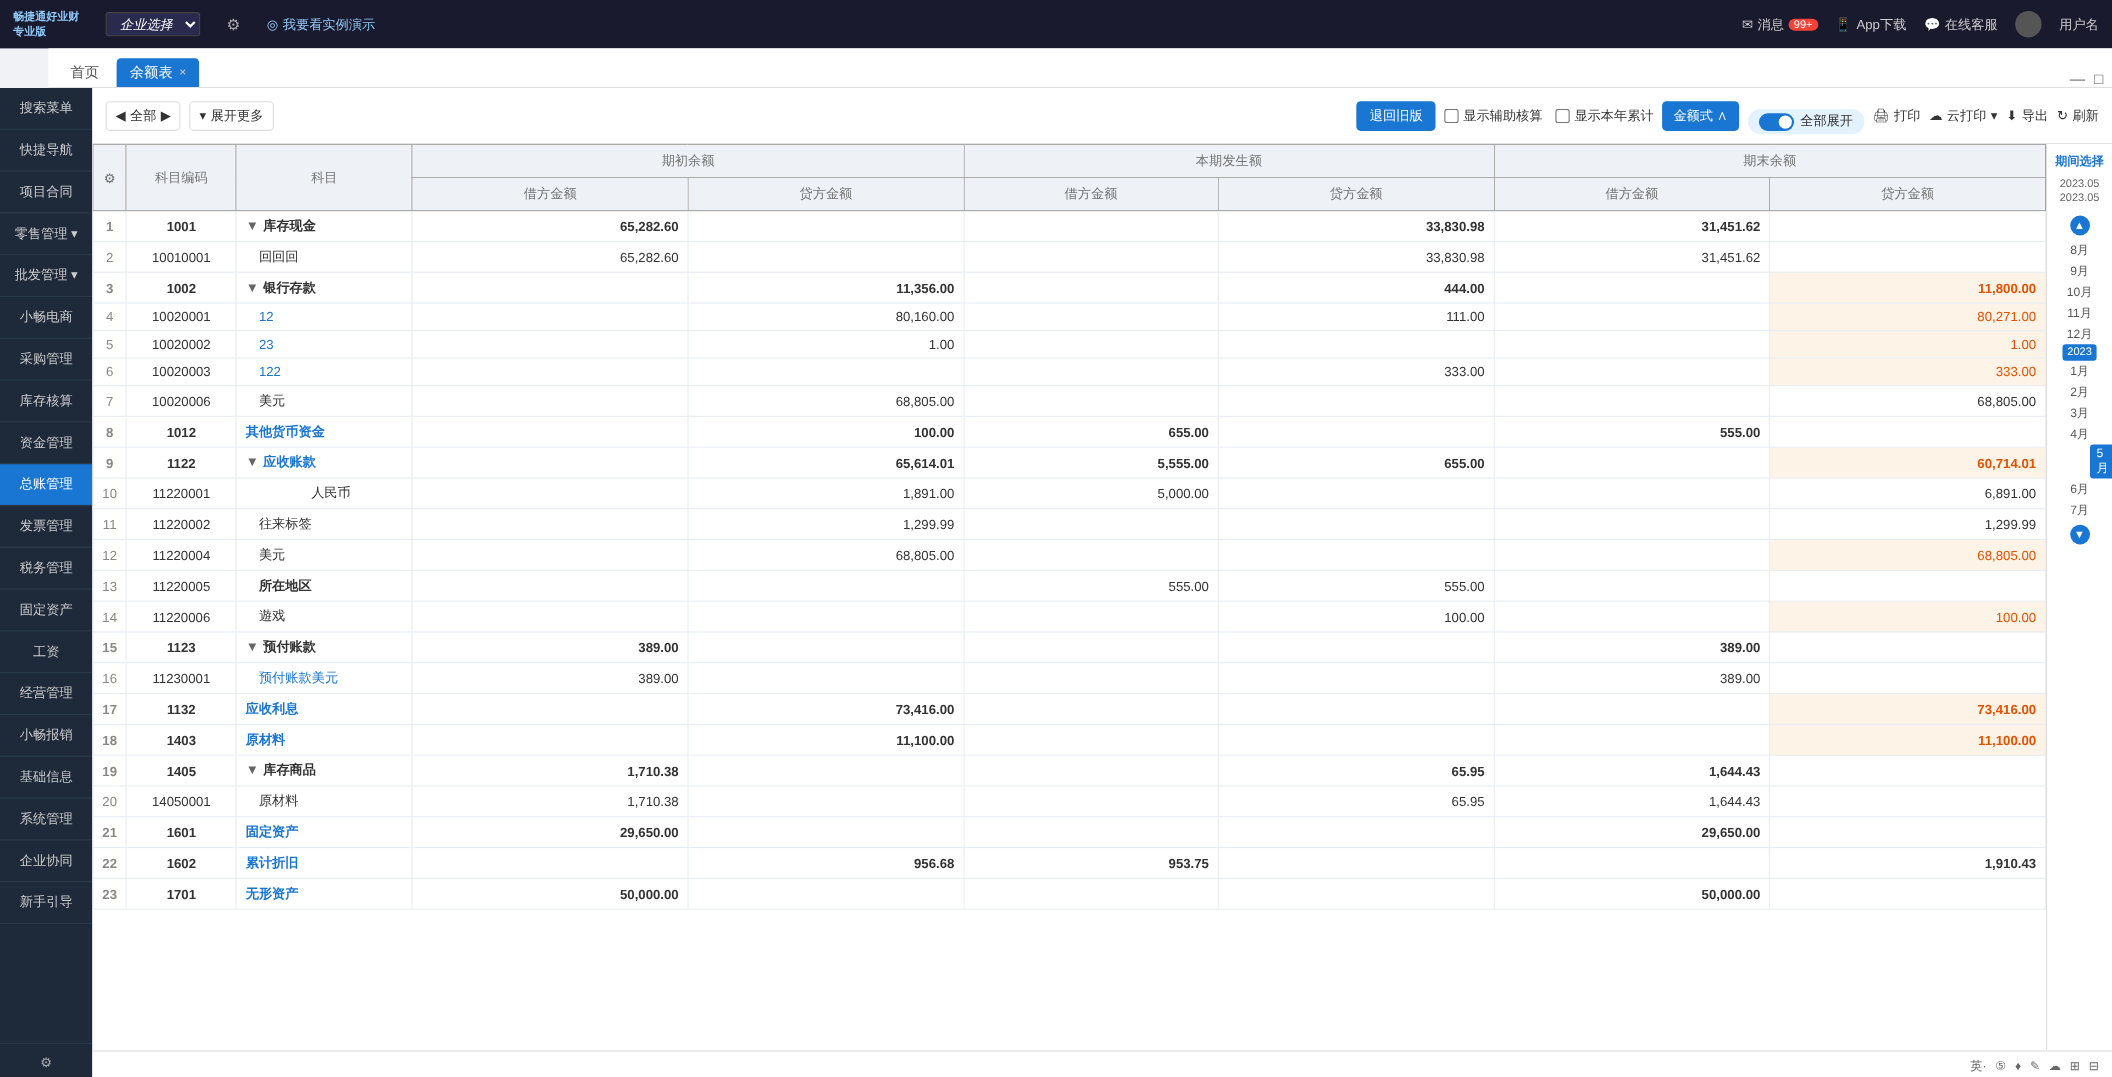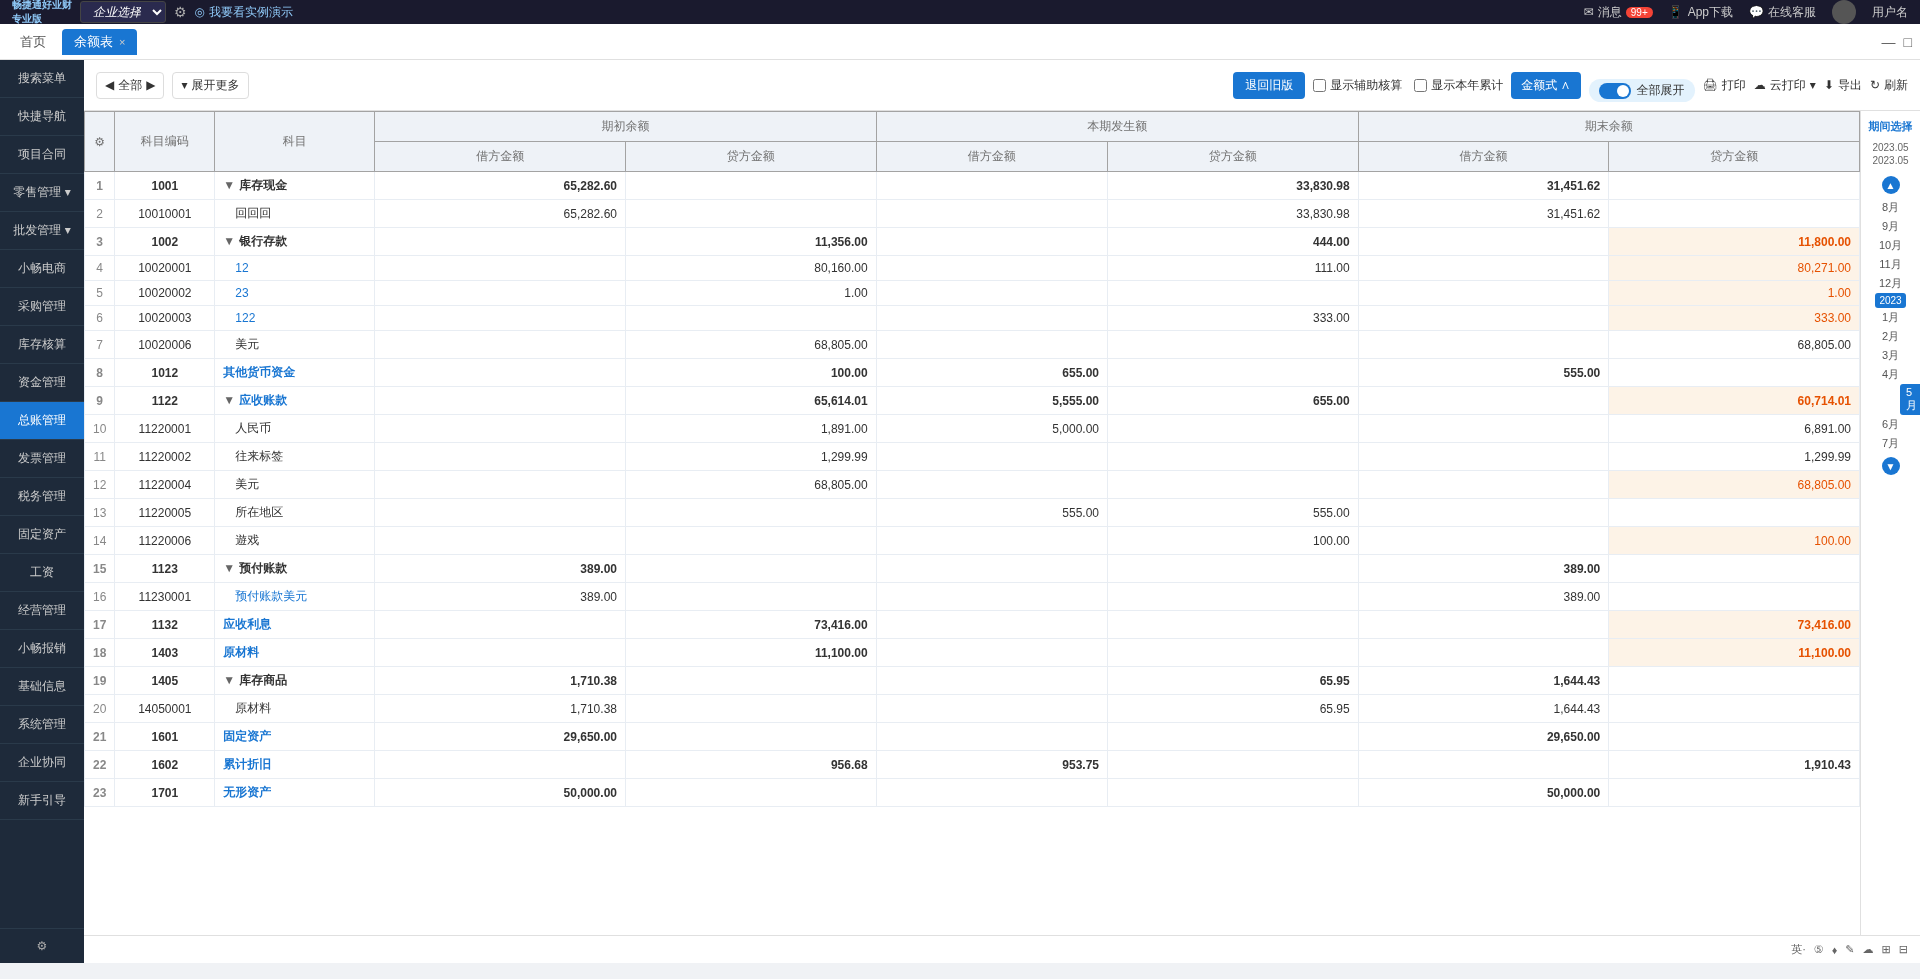--- a/index.html
+++ b/index.html
@@ -1,31 +1,31 @@
 <!DOCTYPE html>
 <html><head>
   <meta charset="utf-8">
   <style>
     * { box-sizing: border-box; margin: 0; padding: 0; }
     body { font-family: 'Microsoft YaHei', Arial, sans-serif; font-size: 12px; background: #f0f2f5; color: #333; overflow: hidden; height: 979px; width: 1920px; }
 
     
-    .top-bar { height: 24px; background: #1a1a2e; display: flex; align-items: center; padding: 0 12px; gap: 8px; color: #fff; }
+    .top-bar { height: 44px; background: #1a1a2e; display: flex; align-items: center; padding: 0 12px; gap: 24px; color: #fff; }
     .top-bar-logo { font-size: 13px; color: #4fc3f7; font-weight: bold; }
     .top-bar-logo span { font-size: 10px; color: #90caf9; display: block; }
     .top-bar-selector { background: #2a2a4e; border: 1px solid #444; color: #fff; padding: 2px 8px; border-radius: 3px; font-size: 12px; cursor: pointer; font-style: italic; }
     .top-bar-gear { color: #aaa; cursor: pointer; font-size: 14px; }
     .top-bar-demo { display: flex; align-items: center; gap: 4px; color: #90caf9; cursor: pointer; font-size: 12px; }
     .top-bar-right { margin-left: auto; display: flex; align-items: center; gap: 16px; }
     .top-bar-btn { display: flex; align-items: center; gap: 4px; color: #ccc; cursor: pointer; font-size: 12px; }
     .badge { background: #f44336; color: #fff; border-radius: 10px; padding: 0 5px; font-size: 10px; }
     .avatar { width: 24px; height: 24px; background: #555; border-radius: 50%; }
 
     
-    .tab-bar { height: 36px; background: #fff; border-bottom: 1px solid #e0e0e0; display: flex; align-items: center; padding: 0 8px; gap: 4px; }
+    .tab-bar { height: 36px; background: #fff; border-bottom: 1px solid #e0e0e0; display: flex; align-items: flex-end; padding: 0 8px; gap: 4px; margin-left: 44px; }
     .tab-home { padding: 4px 12px; color: #555; cursor: pointer; font-size: 13px; }
     .tab-item { padding: 4px 12px; background: #1976d2; color: #fff; border-radius: 4px 4px 0 0; cursor: pointer; font-size: 13px; display: flex; align-items: center; gap: 6px; }
     .tab-close { cursor: pointer; color: #ccc; font-size: 11px; }
     .tab-bar-right { margin-left: auto; display: flex; gap: 8px; }
     .icon-btn { color: #666; cursor: pointer; font-size: 14px; }
 
     
     .main-layout { display: flex; height: calc(979px - 76px); }
 
     
@@ -325,21 +325,21 @@
       <td></td>
       <td>65,614.01</td>
       <td>5,555.00</td>
       <td>655.00</td>
       <td></td>
       <td class="amount-highlight">60,714.01</td>
     </tr>
               <tr>
       <td class="text-center" style="color:#888;">10</td>
       <td class="text-center">11220001</td>
-      <td class="text-left" style="padding-left:20px;">人民币</td>
+      <td class="text-left" style="padding-left:20px;text-align:center;">人民币</td>
       <td></td>
       <td>1,891.00</td>
       <td>5,000.00</td>
       <td></td>
       <td></td>
       <td>6,891.00</td>
     </tr>
               <tr>
       <td class="text-center" style="color:#888;">11</td>
       <td class="text-center">11220002</td>
@@ -358,21 +358,21 @@
       <td></td>
       <td>68,805.00</td>
       <td></td>
       <td></td>
       <td></td>
       <td class="amount-highlight">68,805.00</td>
     </tr>
               <tr>
       <td class="text-center" style="color:#888;">13</td>
       <td class="text-center">11220005</td>
-      <td class="text-left" style="padding-left:20px;">所在地区</td>
+      <td class="text-left" style="padding-left:20px;font-weight:bold;">所在地区</td>
       <td></td>
       <td></td>
       <td>555.00</td>
       <td>555.00</td>
       <td></td>
       <td></td>
     </tr>
               <tr>
       <td class="text-center" style="color:#888;">14</td>
       <td class="text-center">11220006</td>

